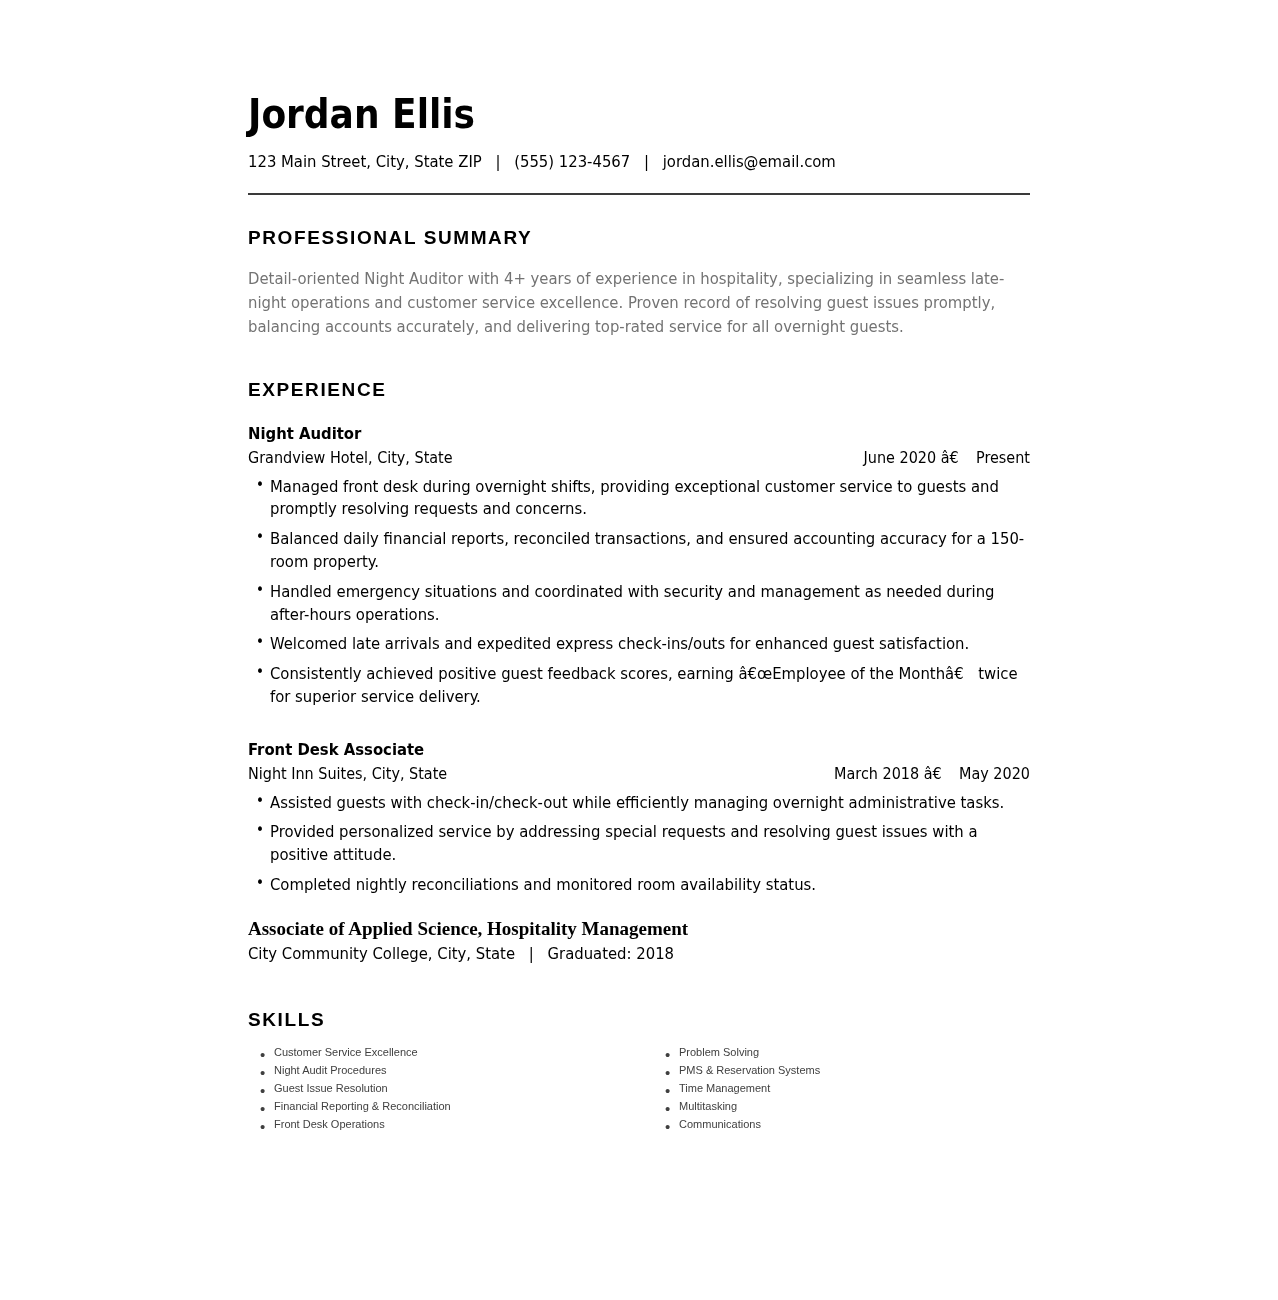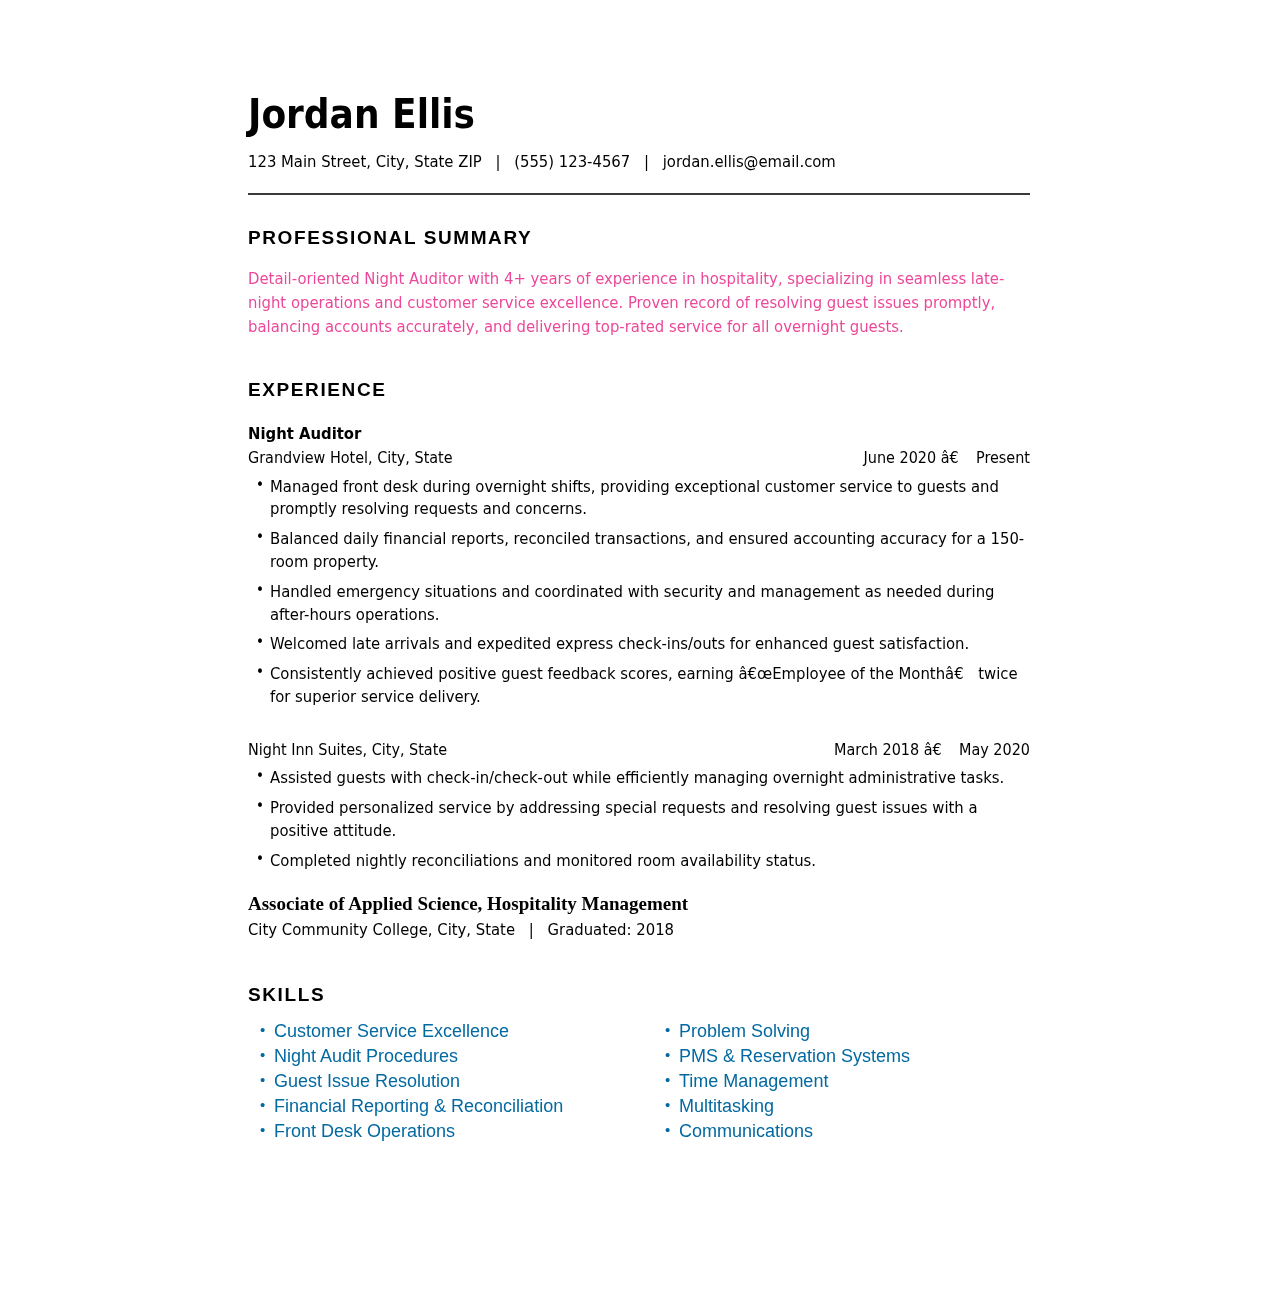--- a/index.html
+++ b/index.html
@@ -69,21 +69,21 @@
   .sec-experience{ margin-top: 40px; }
   .sec-education { margin-top: 44px; }
   .sec-skills    { margin-top: 43px; }
 
   
   .summary-text {
     font-size: 16.5px;
     line-height: 1.44;
     margin-top: 18px;
     text-align: left;
-    color: #ec4899;
+    color: #737373;
   }
 
   
   .job { margin-top: 22px; }
   .job + .job { margin-top: 30px; }
   .job-title {
     font-size: 16.5px;
     font-weight: bold;
     line-height: 1.3;
     color: #000;
@@ -150,25 +150,25 @@
   }
   .skills-col:last-child { padding-left: 14px; }
   ul.skills-list {
     list-style: none;
     margin: 0;
     padding: 0;
   }
   ul.skills-list > li {
     position: relative;
     font-family: "Liberation Sans", "DejaVu Sans", sans-serif;
-    font-size: 18px;
+    font-size: 11px;
     line-height: 1.0;
     padding-left: 26px;
     margin-top: 7px;
-    color: #0369a1;
+    color: #404040;
   }
   ul.skills-list > li:first-child { margin-top: 0; }
   ul.skills-list > li::before {
     content: "\2022";
     position: absolute;
     left: 12px;
     top: 0;
     font-size: 15px;
   }
 </style>
@@ -204,20 +204,21 @@
       <ul class="bullets">
         <li>Managed front desk during overnight shifts, providing exceptional customer service to guests and promptly resolving requests and concerns.</li>
         <li>Balanced daily financial reports, reconciled transactions, and ensured accounting accuracy for a 150-room property.</li>
         <li>Handled emergency situations and coordinated with security and management as needed during after-hours operations.</li>
         <li>Welcomed late arrivals and expedited express check-ins/outs for enhanced guest satisfaction.</li>
         <li>Consistently achieved positive guest feedback scores, earning â€œEmployee of the Monthâ€ twice for superior service delivery.</li>
       </ul>
     </div>
 
     <div class="job">
+      <div class="job-title">Front Desk Associate</div>
       <div class="job-meta">
         <span class="job-company">Night Inn Suites, City, State</span>
         <span class="job-dates">March 2018 â€ May 2020</span>
       </div>
       <ul class="bullets">
         <li>Assisted guests with check-in/check-out while efficiently managing overnight administrative tasks.</li>
         <li>Provided personalized service by addressing special requests and resolving guest issues with a positive attitude.</li>
         <li>Completed nightly reconciliations and monitored room availability status.</li>
       </ul>
     </div>

